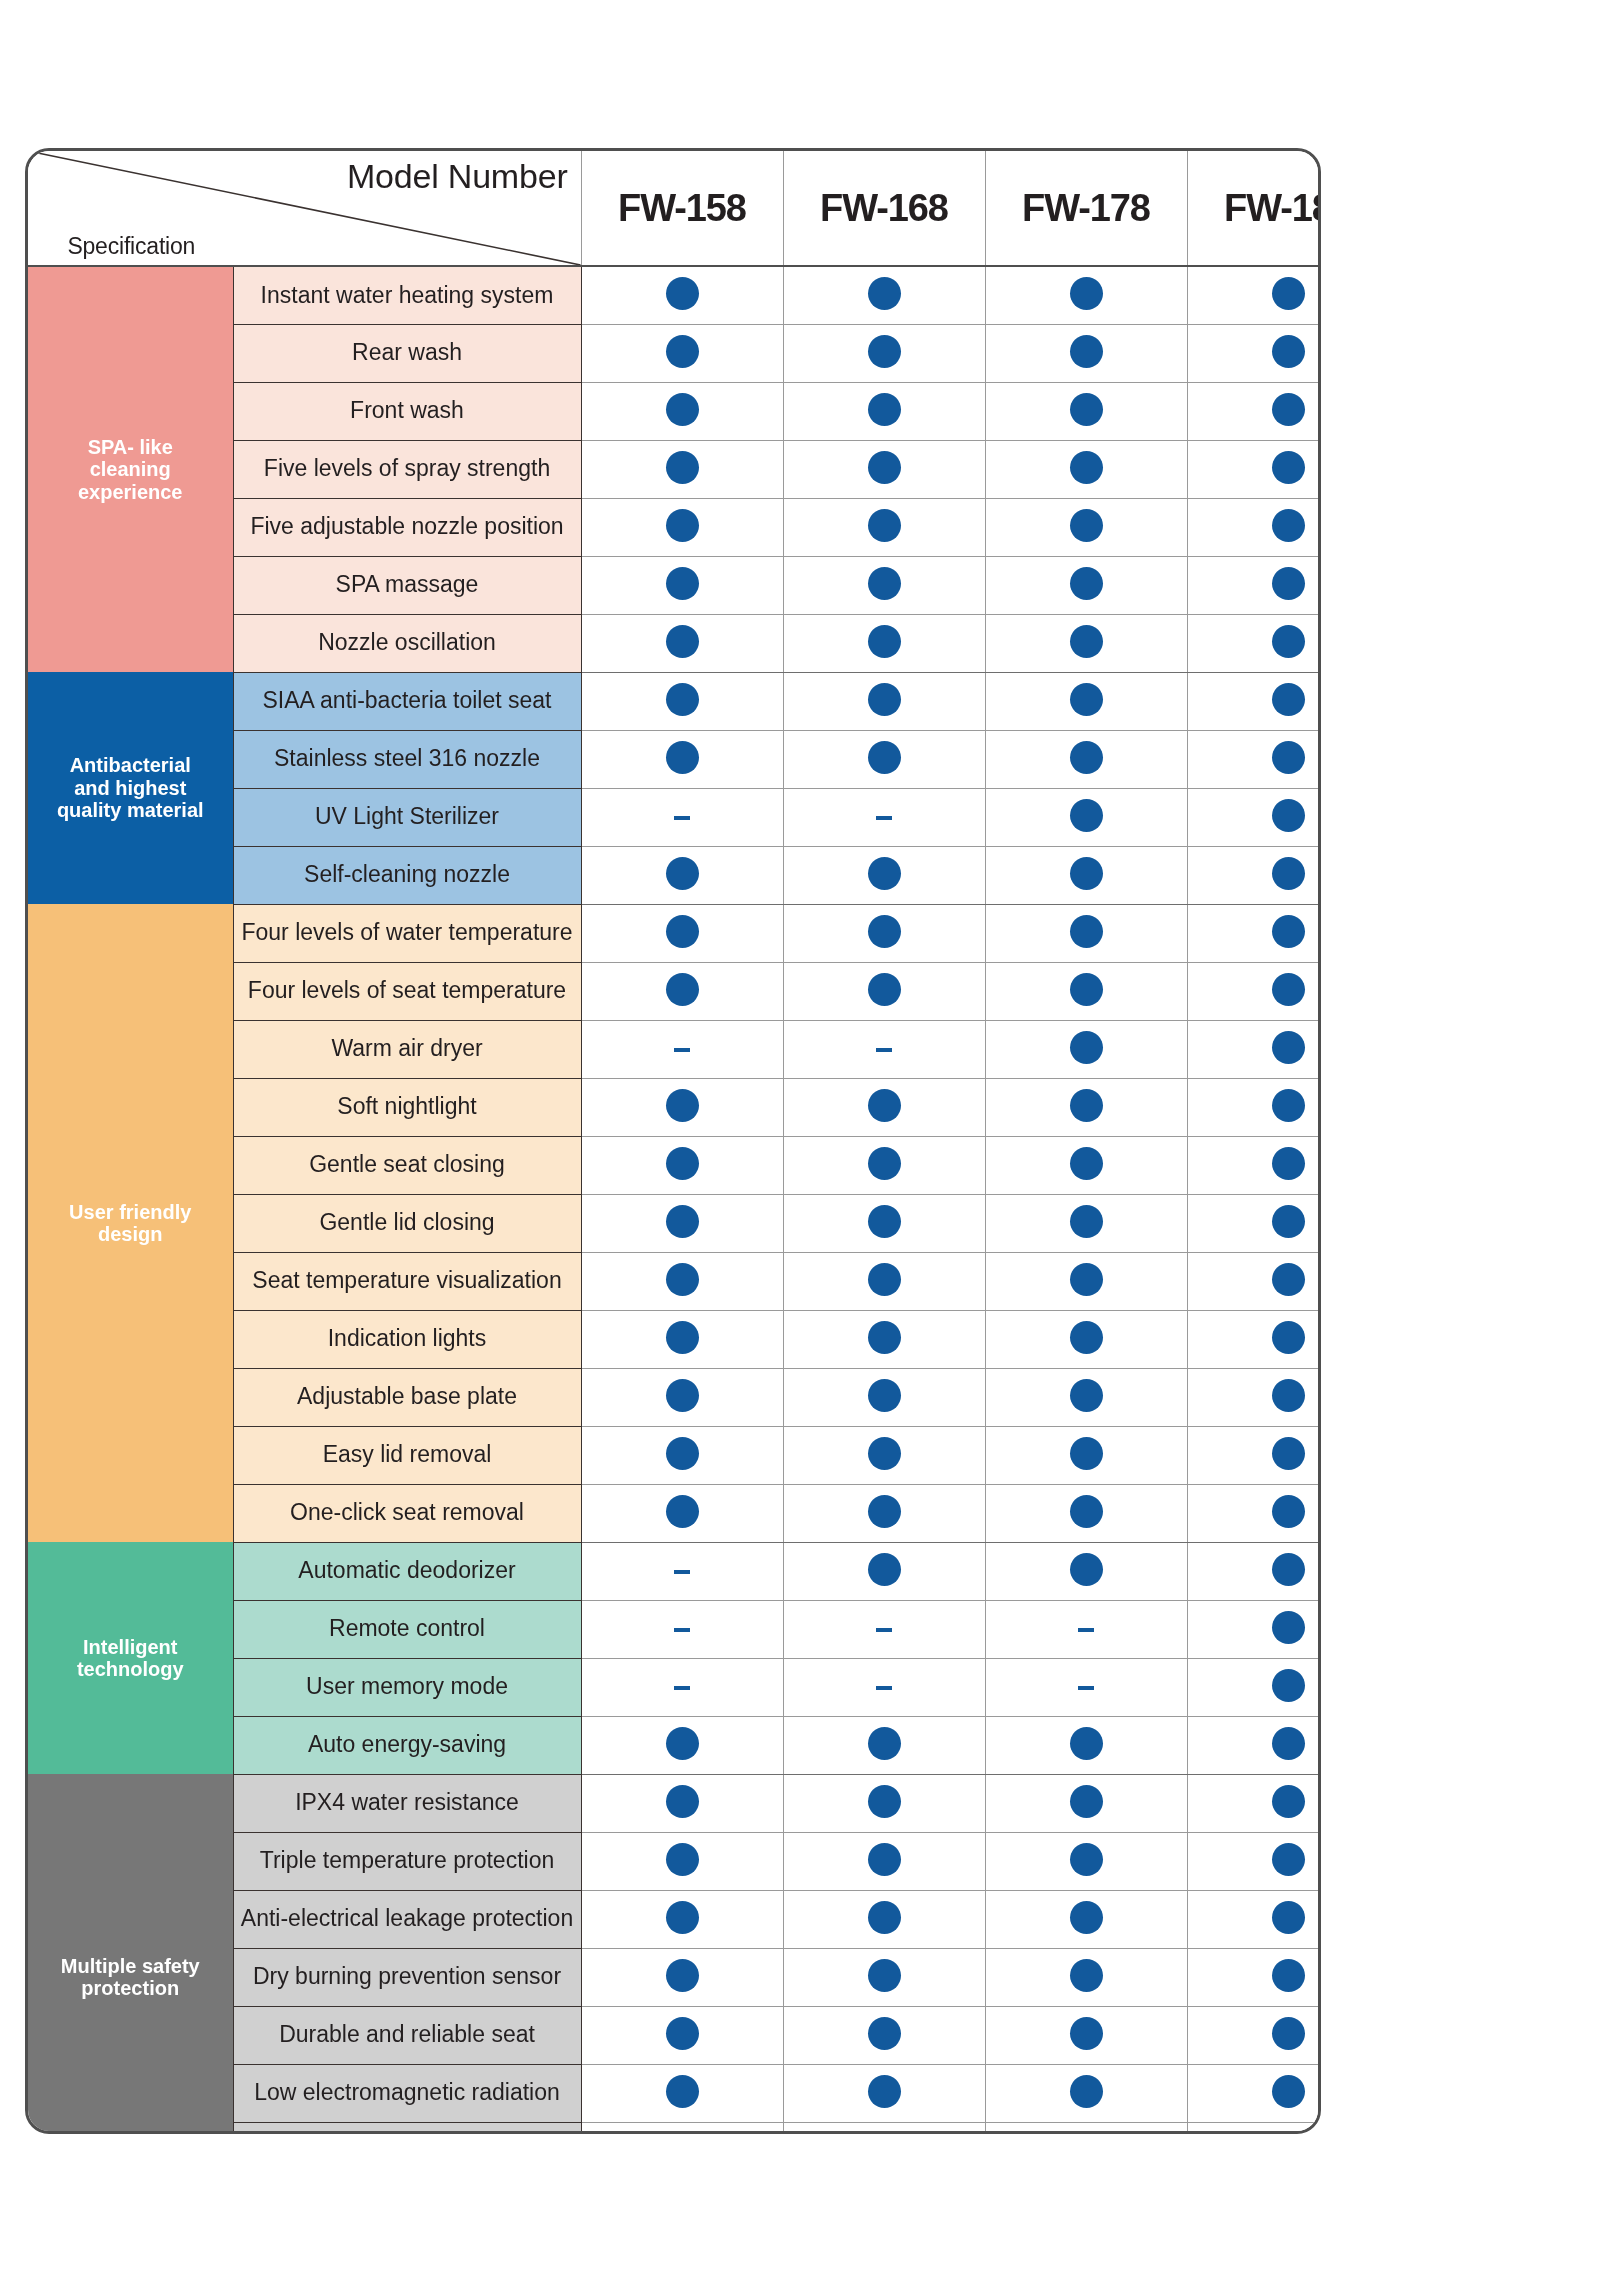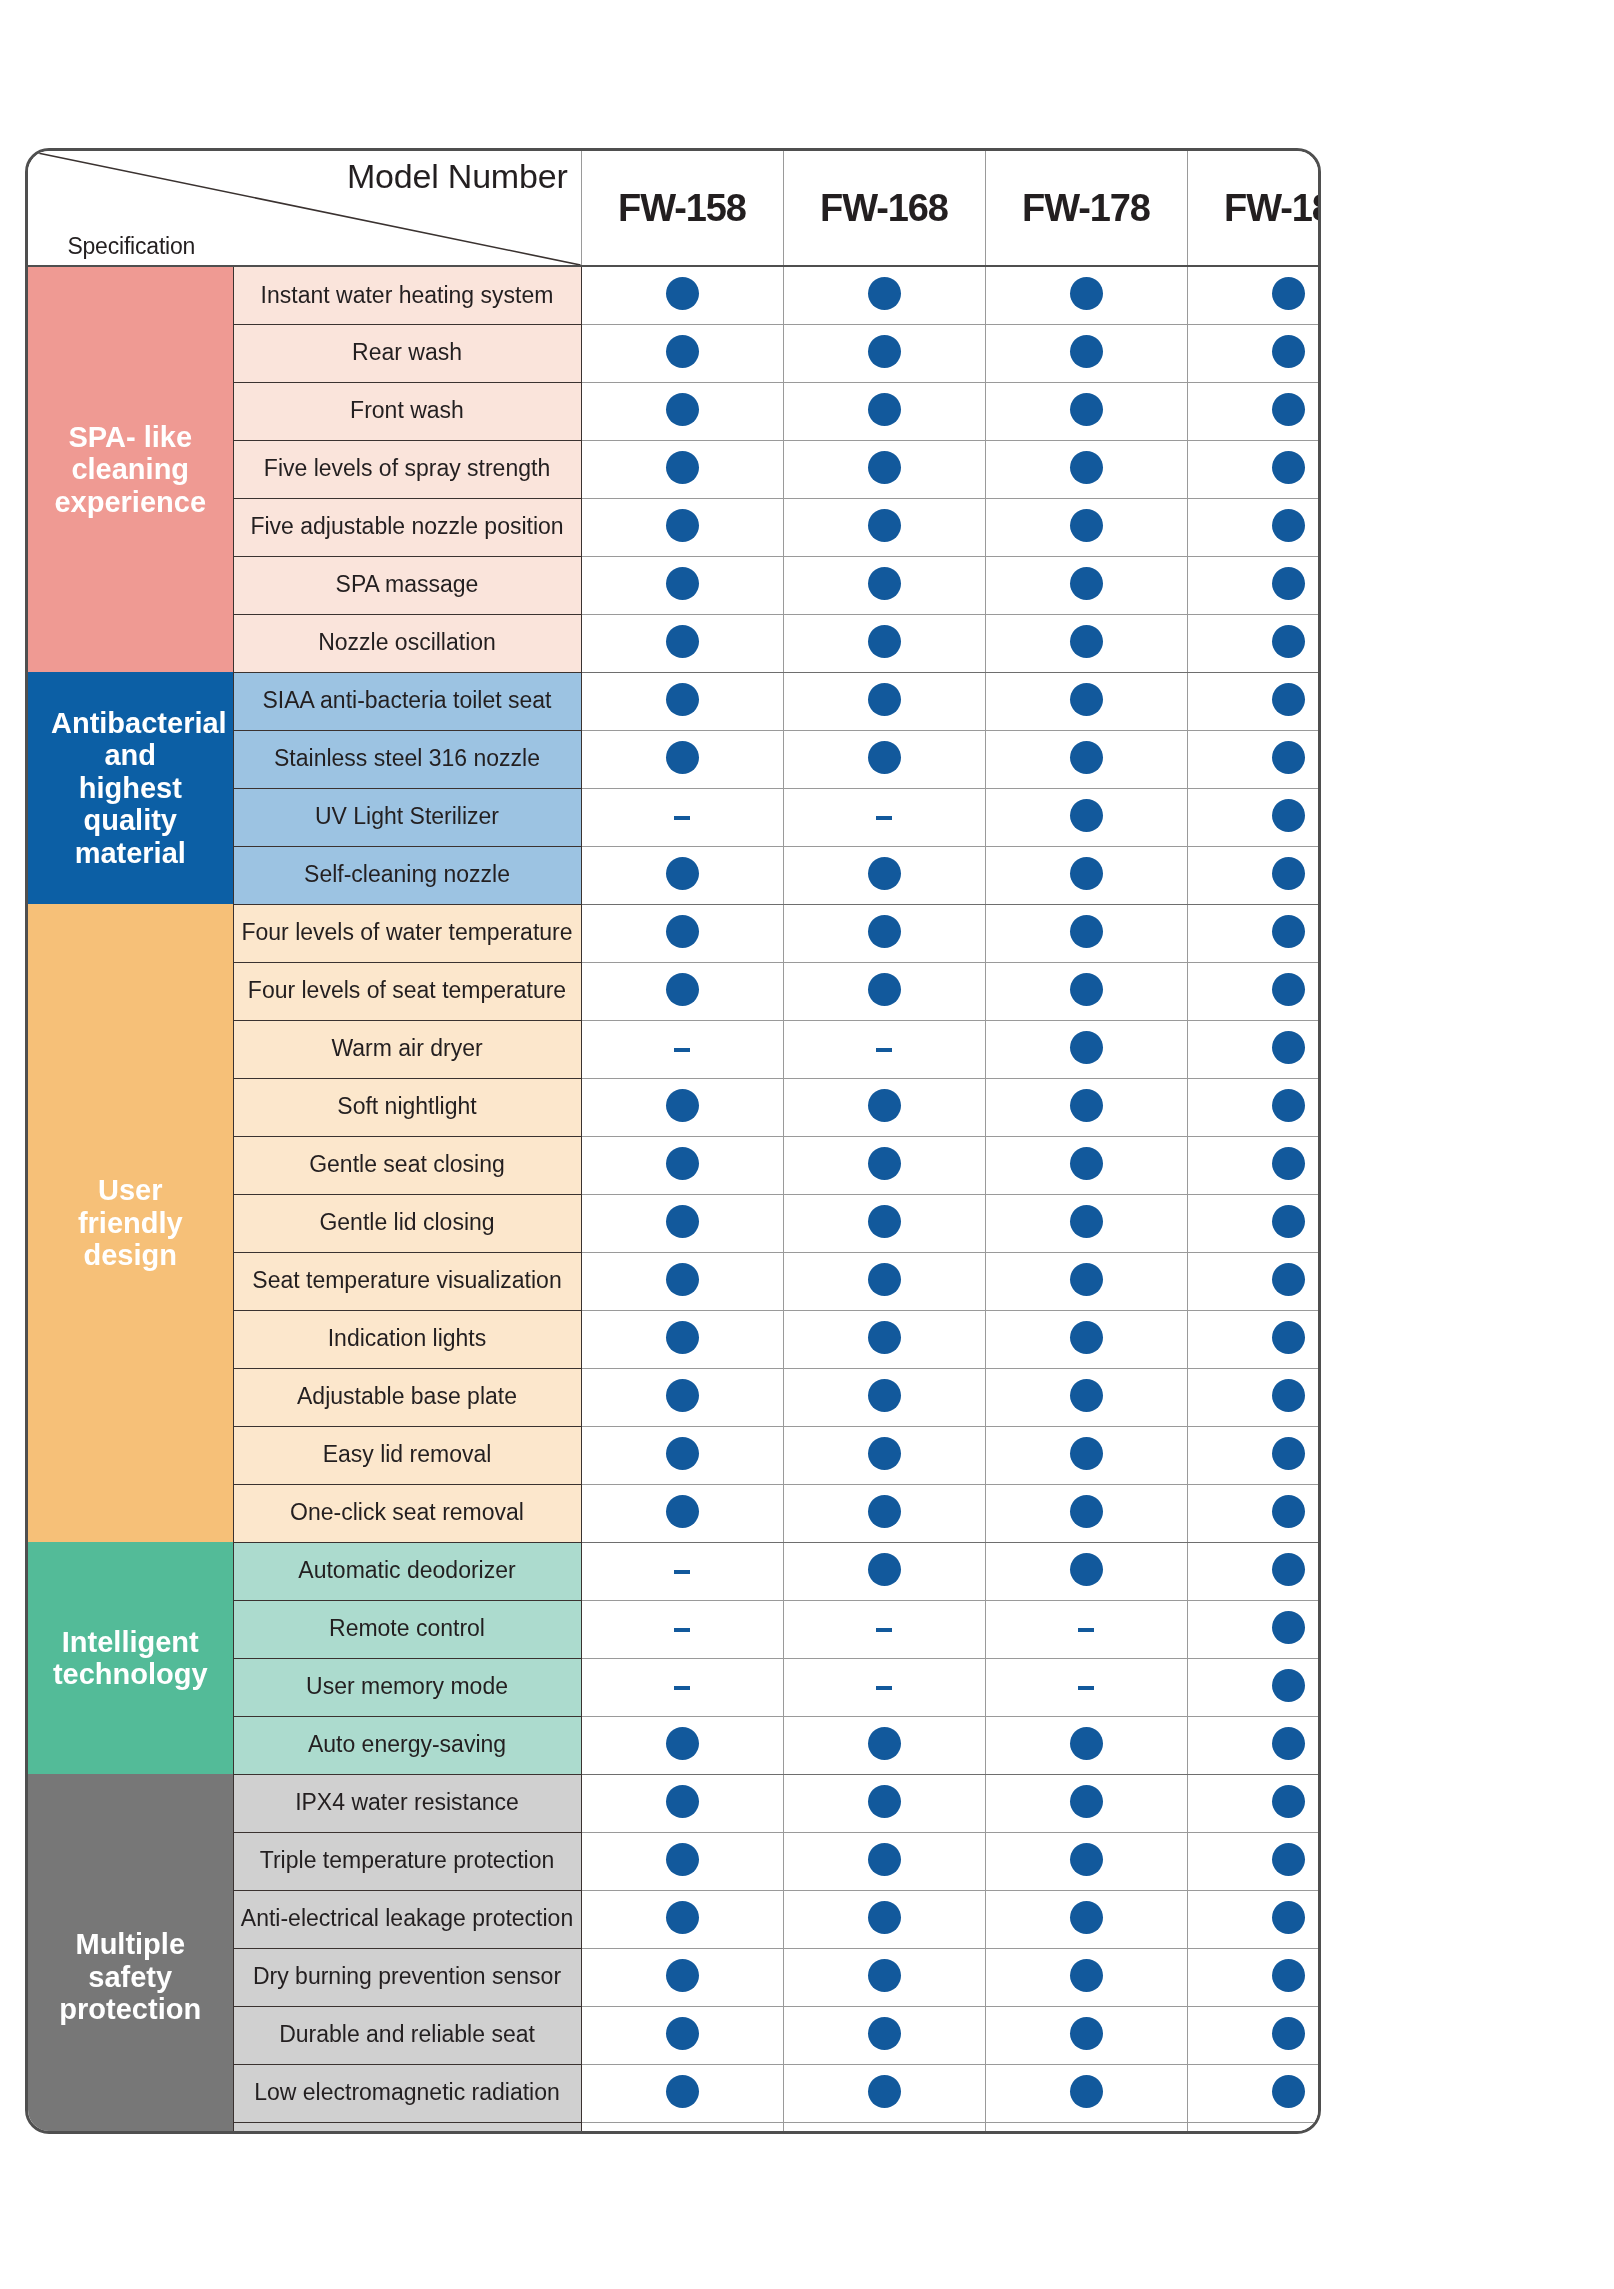--- a/index.html
+++ b/index.html
@@ -92,21 +92,21 @@
     padding: 0;
   }
 
   
   tr.spec-row { height: 58px; }
 
   td.cat-cell {
     vertical-align: middle;
     text-align: center;
     color: #ffffff;
-    font-size: 29px;
+    font-size: 20px;
     font-weight: bold;
     line-height: 1.12;
     padding: 0 23px;
     border: none;
   }
 
   td.feat-cell {
     vertical-align: middle;
     text-align: center;
     font-size: 23px;

